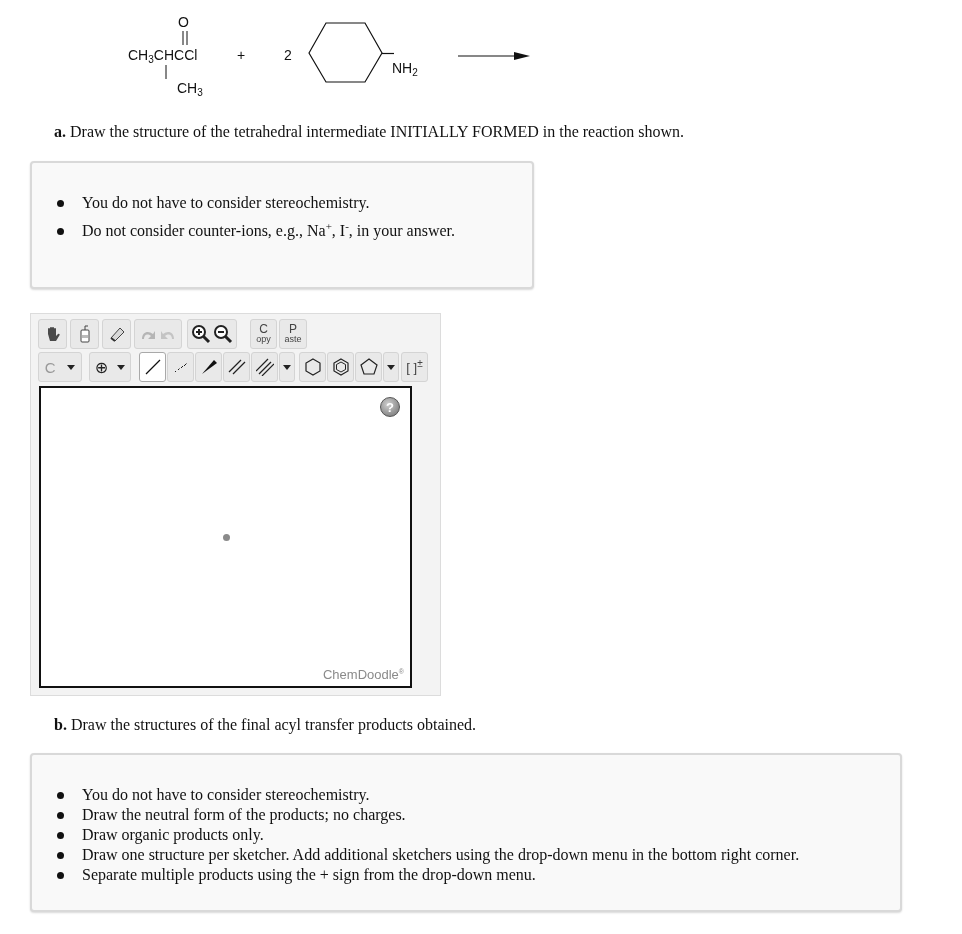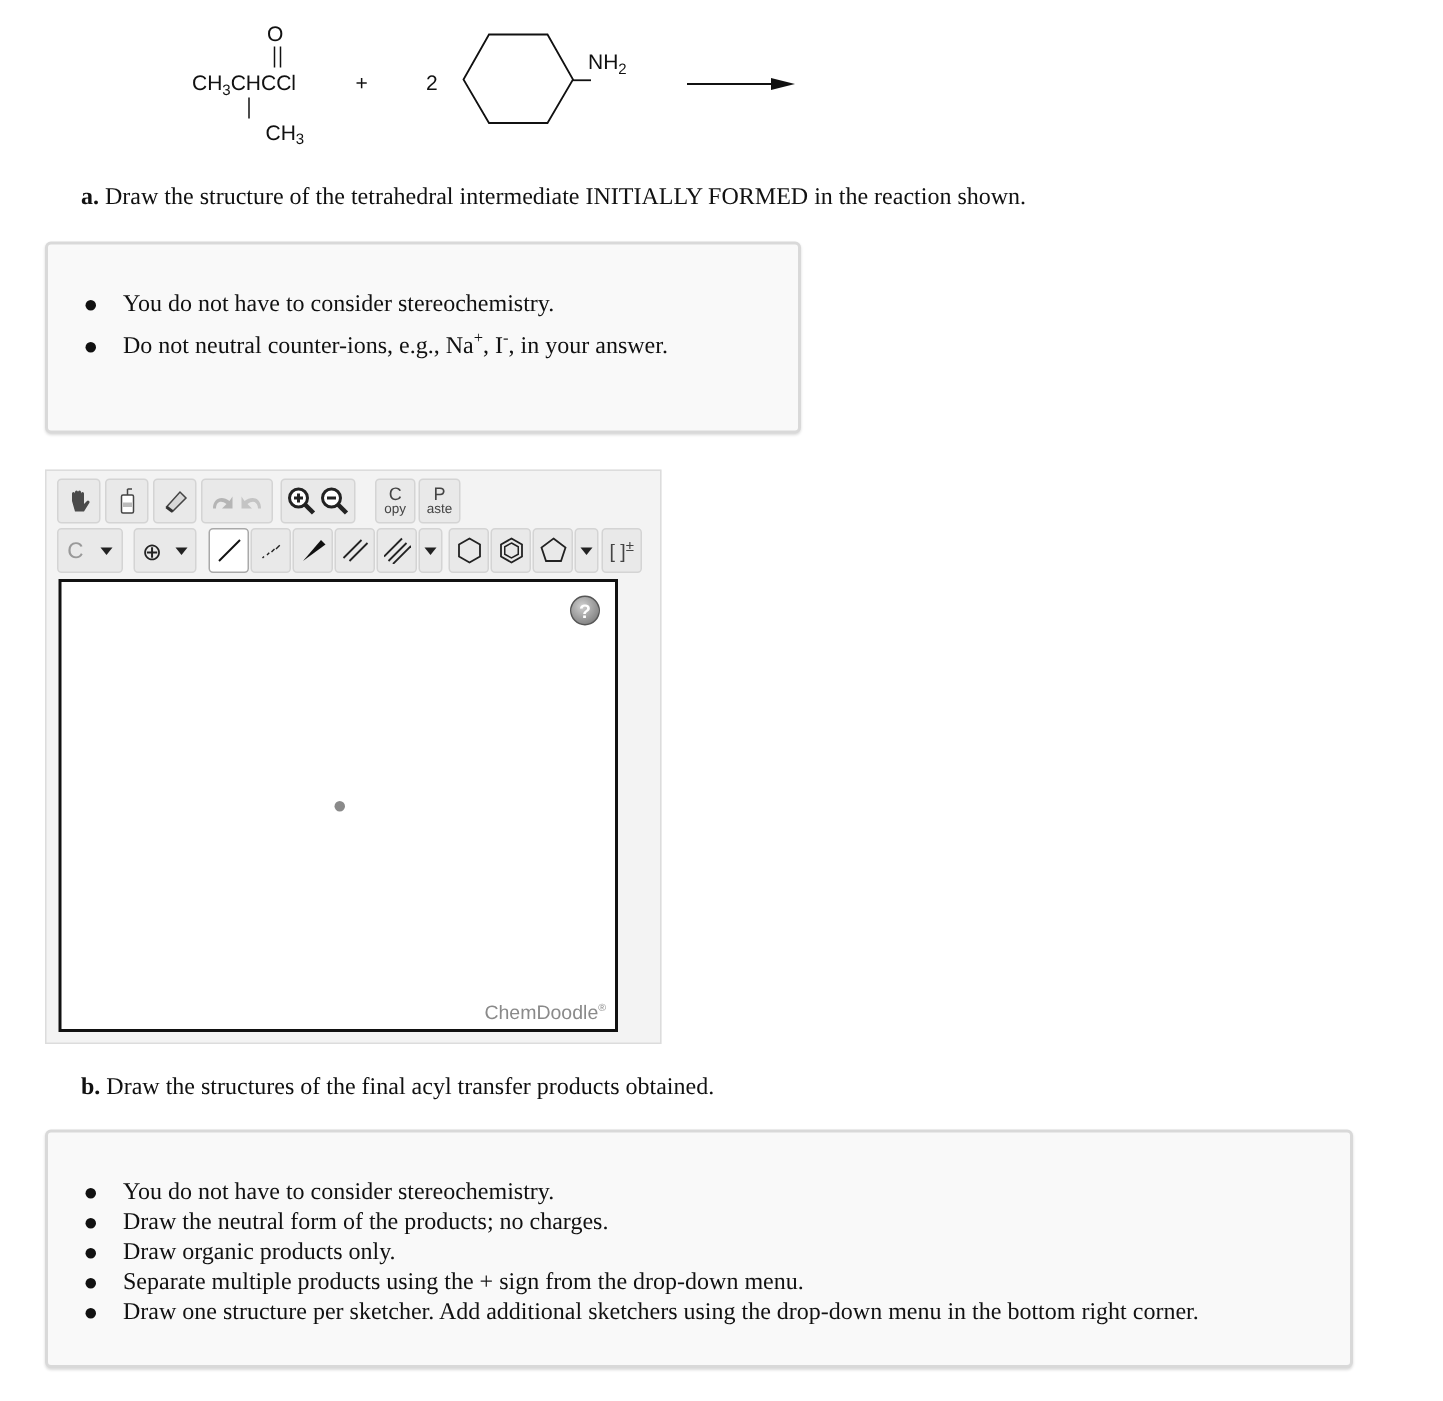--- a/index.html
+++ b/index.html
@@ -57,36 +57,36 @@
 
   <span class="chem" style="left:237px; top:47px;">+</span>
   <span class="chem" style="left:284px; top:47px;">2</span>
 
   <svg style="position:absolute; left:305px; top:20px;" width="80" height="64">
     <polygon points="4,33 21,3 60,3 77,33 60,62 21,62" fill="none" stroke="#111" stroke-width="1.2"></polygon>
   </svg>
   <svg style="position:absolute; left:382px; top:52px;" width="12" height="4">
     <line x1="0" y1="1.5" x2="12" y2="1.5" stroke="#111" stroke-width="1.2"></line>
   </svg>
-  <span class="chem" style="left:392px; top:33px;"><span>NH</span><sub>2</sub></span>
+  <span class="chem" style="left:392px; top:60px;"><span>NH</span><sub>2</sub></span>
 
   <svg style="position:absolute; left:458px; top:49px;" width="74" height="14">
     <line x1="0" y1="7" x2="60" y2="7" stroke="#111" stroke-width="1.2"></line>
     <polygon points="56,3 72,7 56,11" fill="#111"></polygon>
   </svg>
 </div>
 
 <div class="question" style="top:123px;">
   <b>a.</b><span> Draw the structure of the tetrahedral intermediate INITIALLY FORMED in the reaction shown.</span>
 </div>
 
 <div class="info-box" style="left:30px; top:161px; width:504px; height:128px;">
   <ul style="padding-top:30px;">
     <li style="margin-bottom:8px;">You do not have to consider stereochemistry.</li>
-    <li><span>Do not neutral counter-ions, e.g., Na</span><sup>+</sup><span>, I</span><sup>-</sup><span>, in your answer.</span></li>
+    <li><span>Do not consider counter-ions, e.g., Na</span><sup>+</sup><span>, I</span><sup>-</sup><span>, in your answer.</span></li>
   </ul>
 </div>
 
 <div class="sketcher">
 
   <div class="tb" style="left:7px; top:5px; width:29px;">
     <svg width="18" height="18" viewBox="0 0 18 18">
       <path d="M4 9 V4 a1 1 0 0 1 2 0 V8 V3 a1 1 0 0 1 2 0 V8 V3 a1 1 0 0 1 2 0 V8 V4 a1 1 0 0 1 2 0 V11 l2-2 a1 1 0 0 1 1.5 1.3 L12 16 H6 Z" fill="#4a4a4a"></path>
     </svg>
   </div>
@@ -210,16 +210,16 @@
 
 <div class="question" style="top:716px;">
   <b>b.</b><span> Draw the structures of the final acyl transfer products obtained.</span>
 </div>
 
 <div class="info-box" style="left:30px; top:753px; width:872px; height:159px;">
   <ul style="padding-top:30px;">
     <li>You do not have to consider stereochemistry.</li>
     <li>Draw the neutral form of the products; no charges.</li>
     <li>Draw organic products only.</li>
+    <li>Draw one structure per sketcher. Add additional sketchers using the drop-down menu in the bottom right corner.</li>
     <li>Separate multiple products using the + sign from the drop-down menu.</li>
-    <li>Draw one structure per sketcher. Add additional sketchers using the drop-down menu in the bottom right corner.</li>
   </ul>
 </div>
 
 </body></html>

